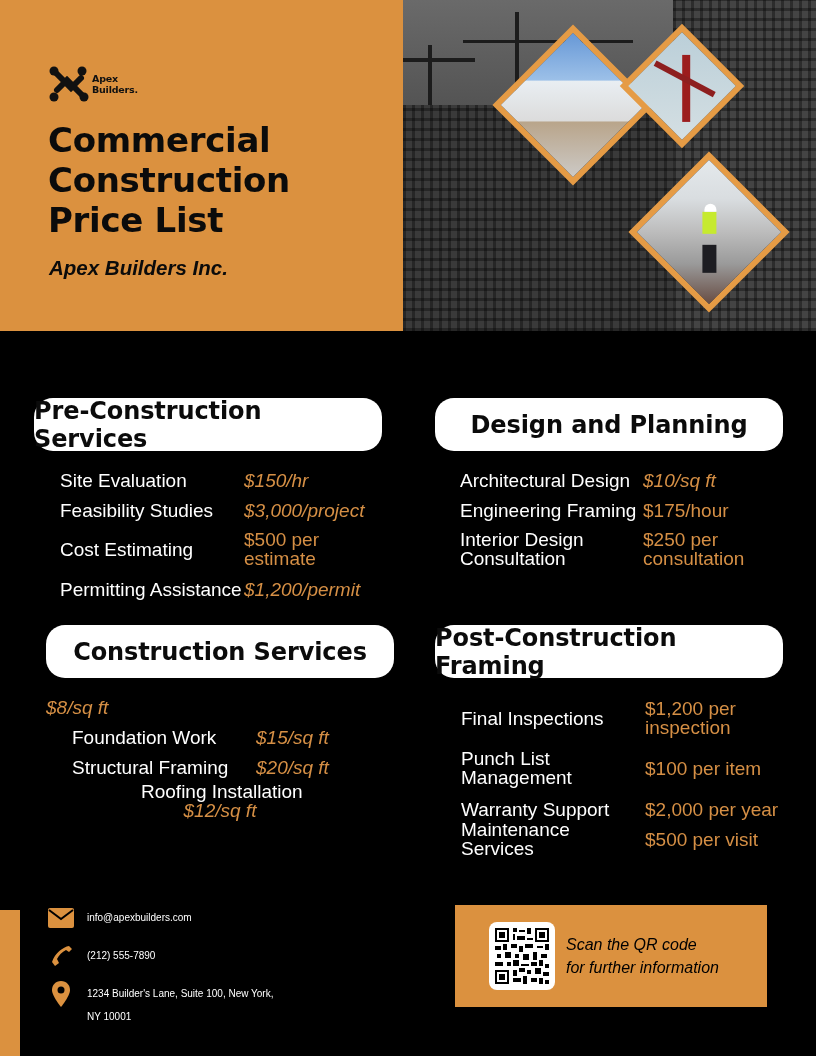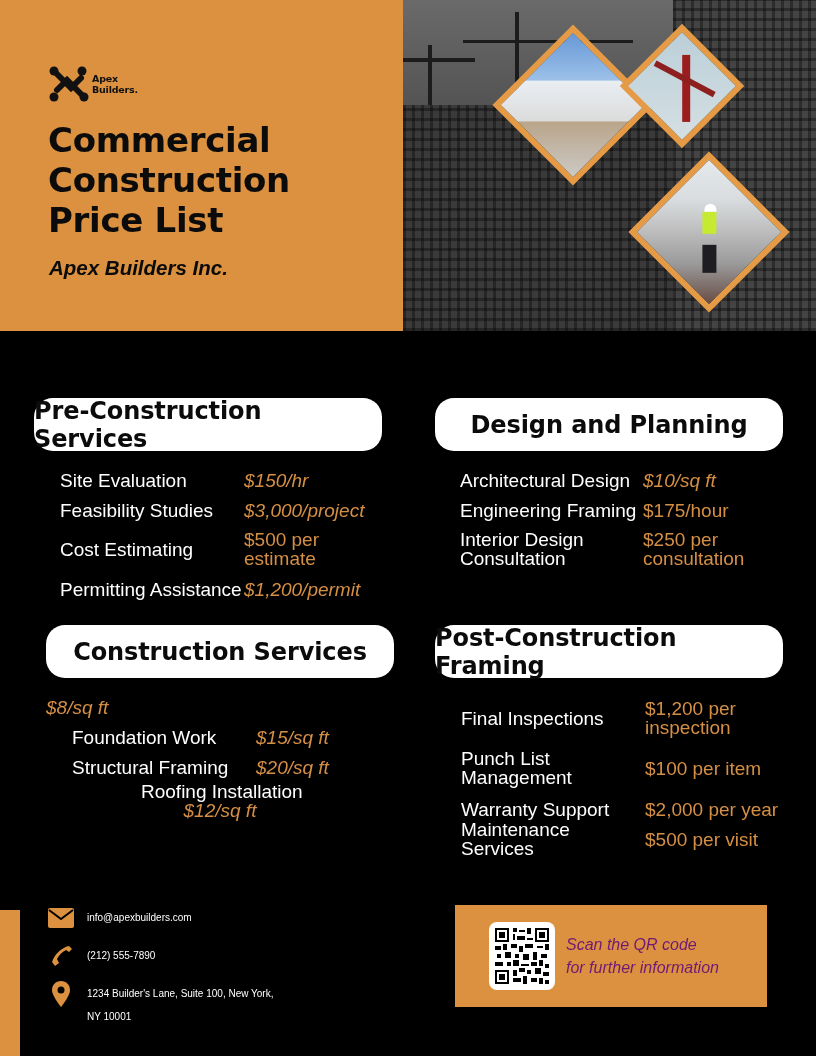--- a/index.html
+++ b/index.html
@@ -92,21 +92,21 @@
 
     .qr-box {
       position: absolute; left: 455px; top: 905px; width: 312px; height: 102px;
       background: #DB913F; display: flex; align-items: center;
     }
     .qr {
       margin-left: 34px; width: 66px; height: 68px; background: #fff; border-radius: 8px;
       display: flex; align-items: center; justify-content: center;
     }
     .qr-text {
-      margin-left: 11px; font-style: italic; font-size: 16px; line-height: 23px; color: #701a75;
+      margin-left: 11px; font-style: italic; font-size: 16px; line-height: 23px; color: #000000;
     }
   </style>
 </head>
 <body>
 
 <div class="hero-left">
   <div class="logo">
     <svg viewBox="0 0 40 40">
       <g fill="none" stroke="#111" stroke-width="6" stroke-linecap="round">
         <path d="M6 8 L22 24 L32 14"></path>

